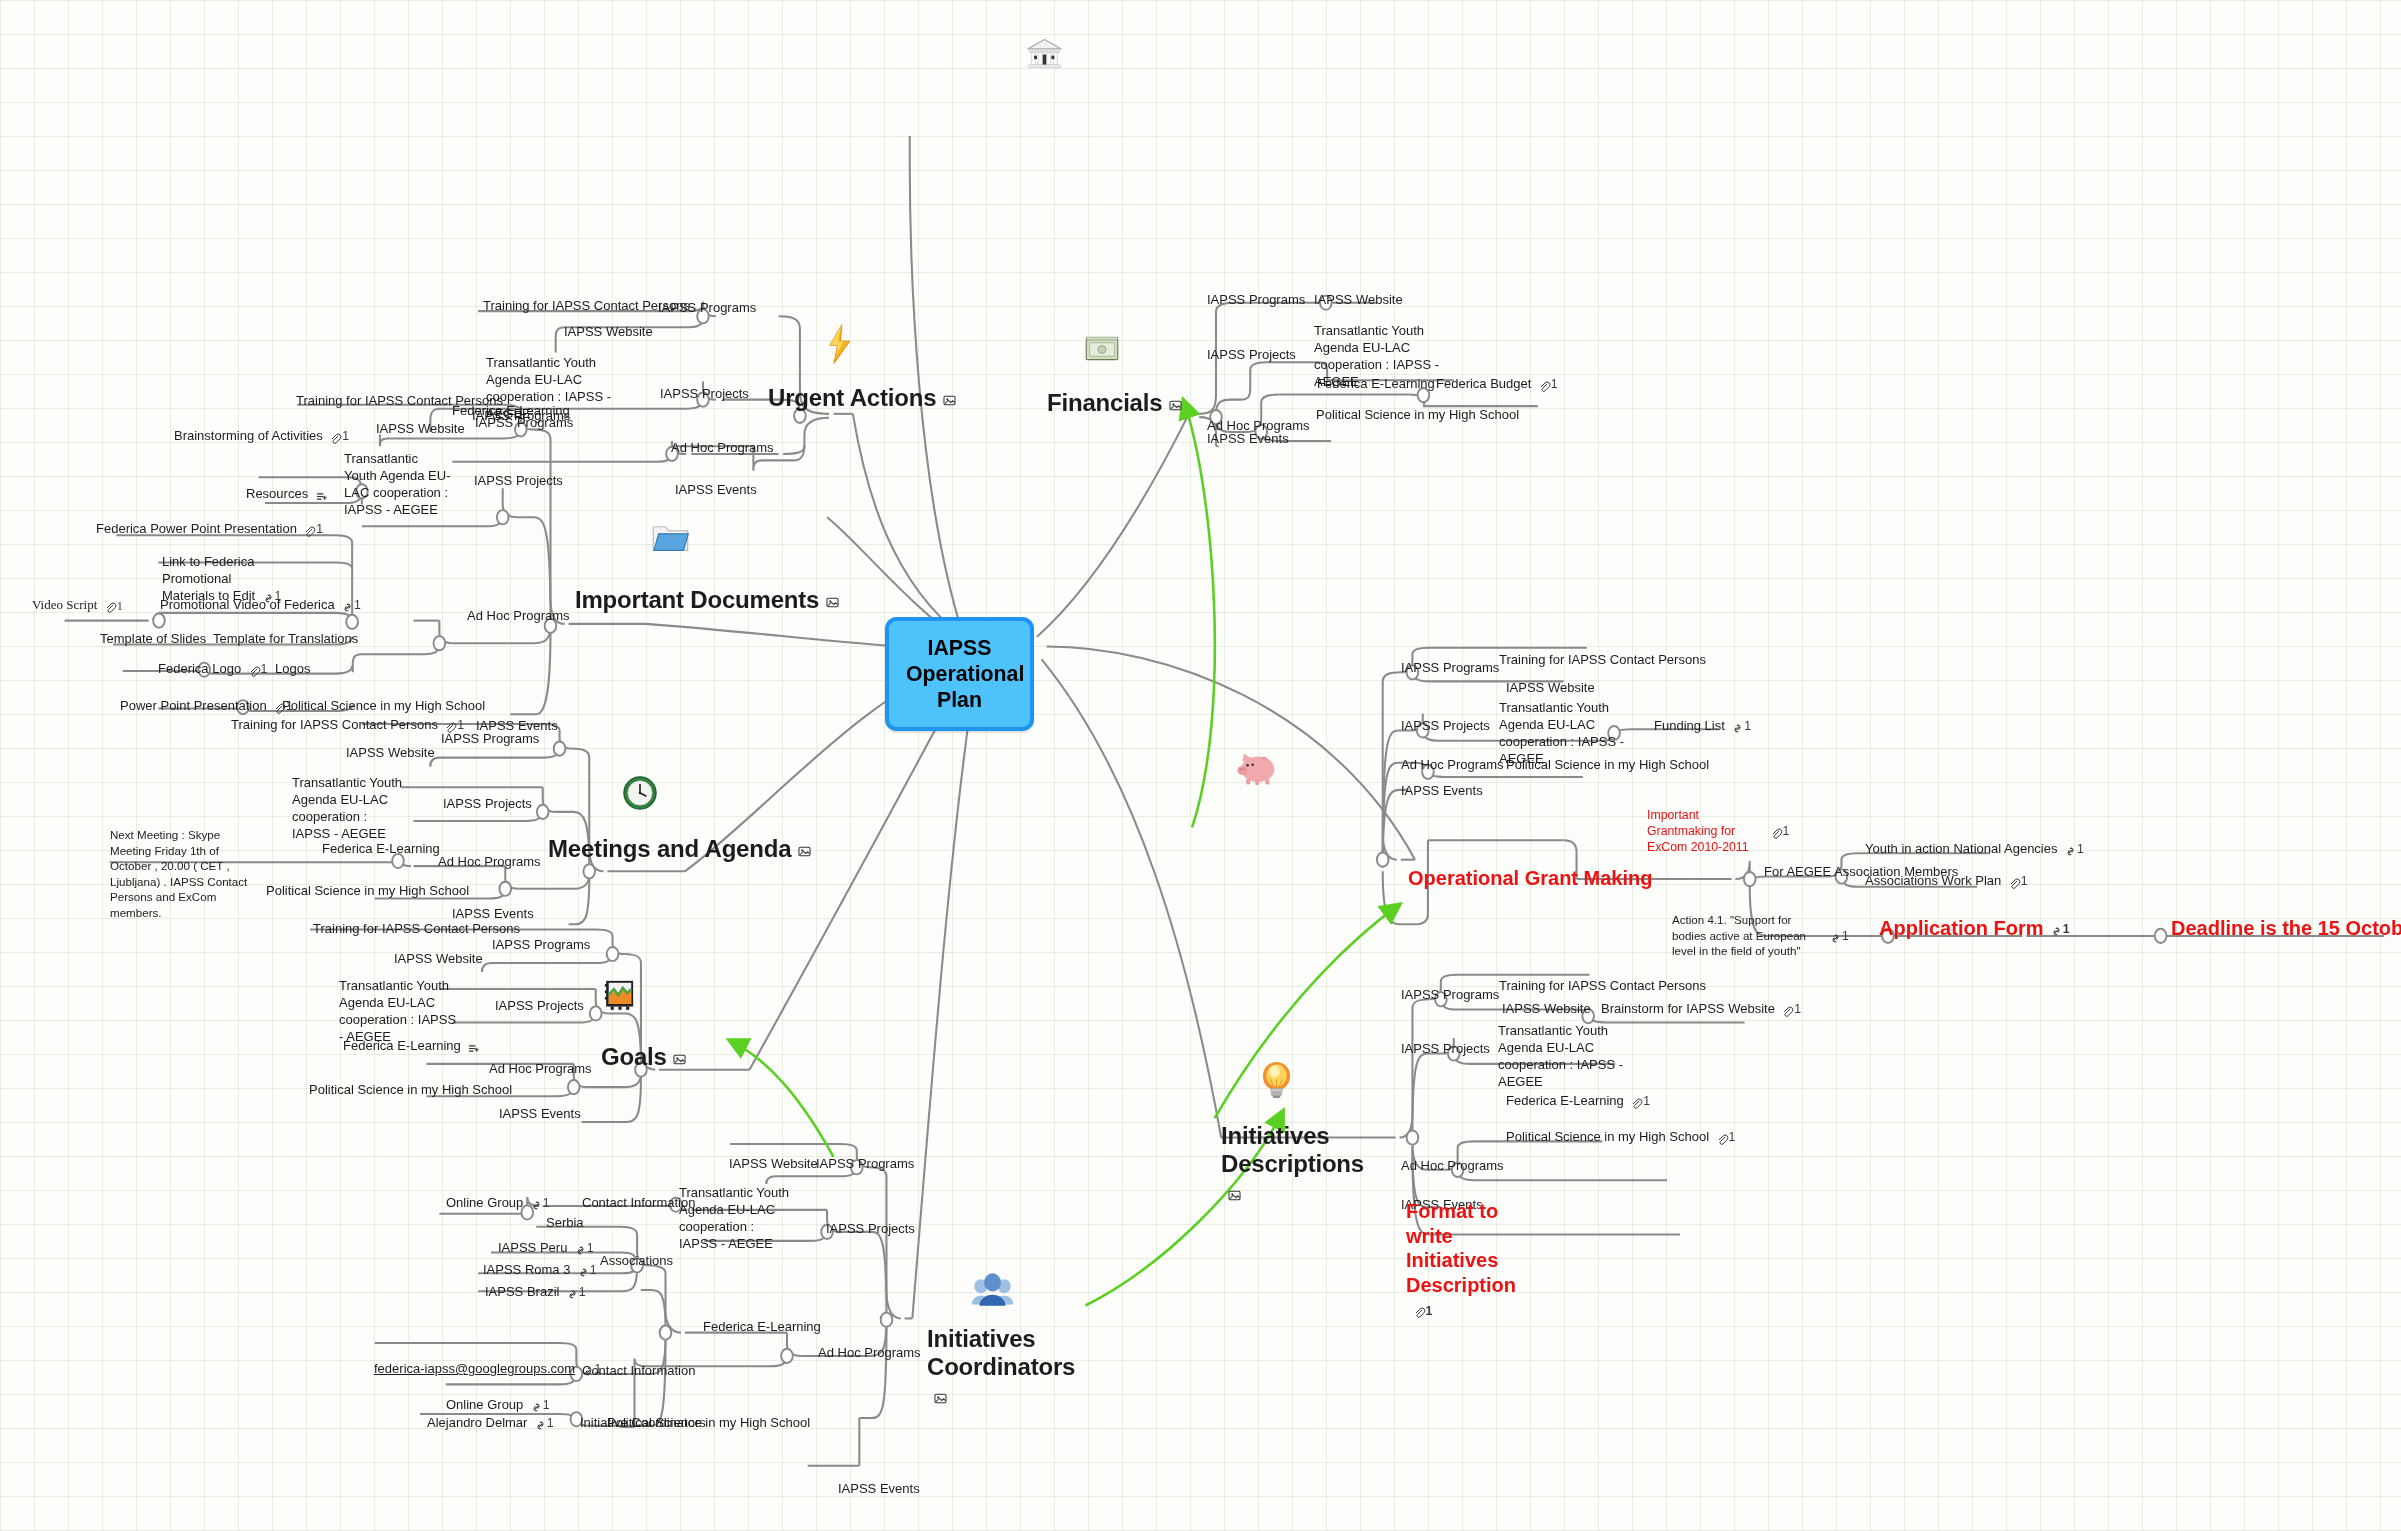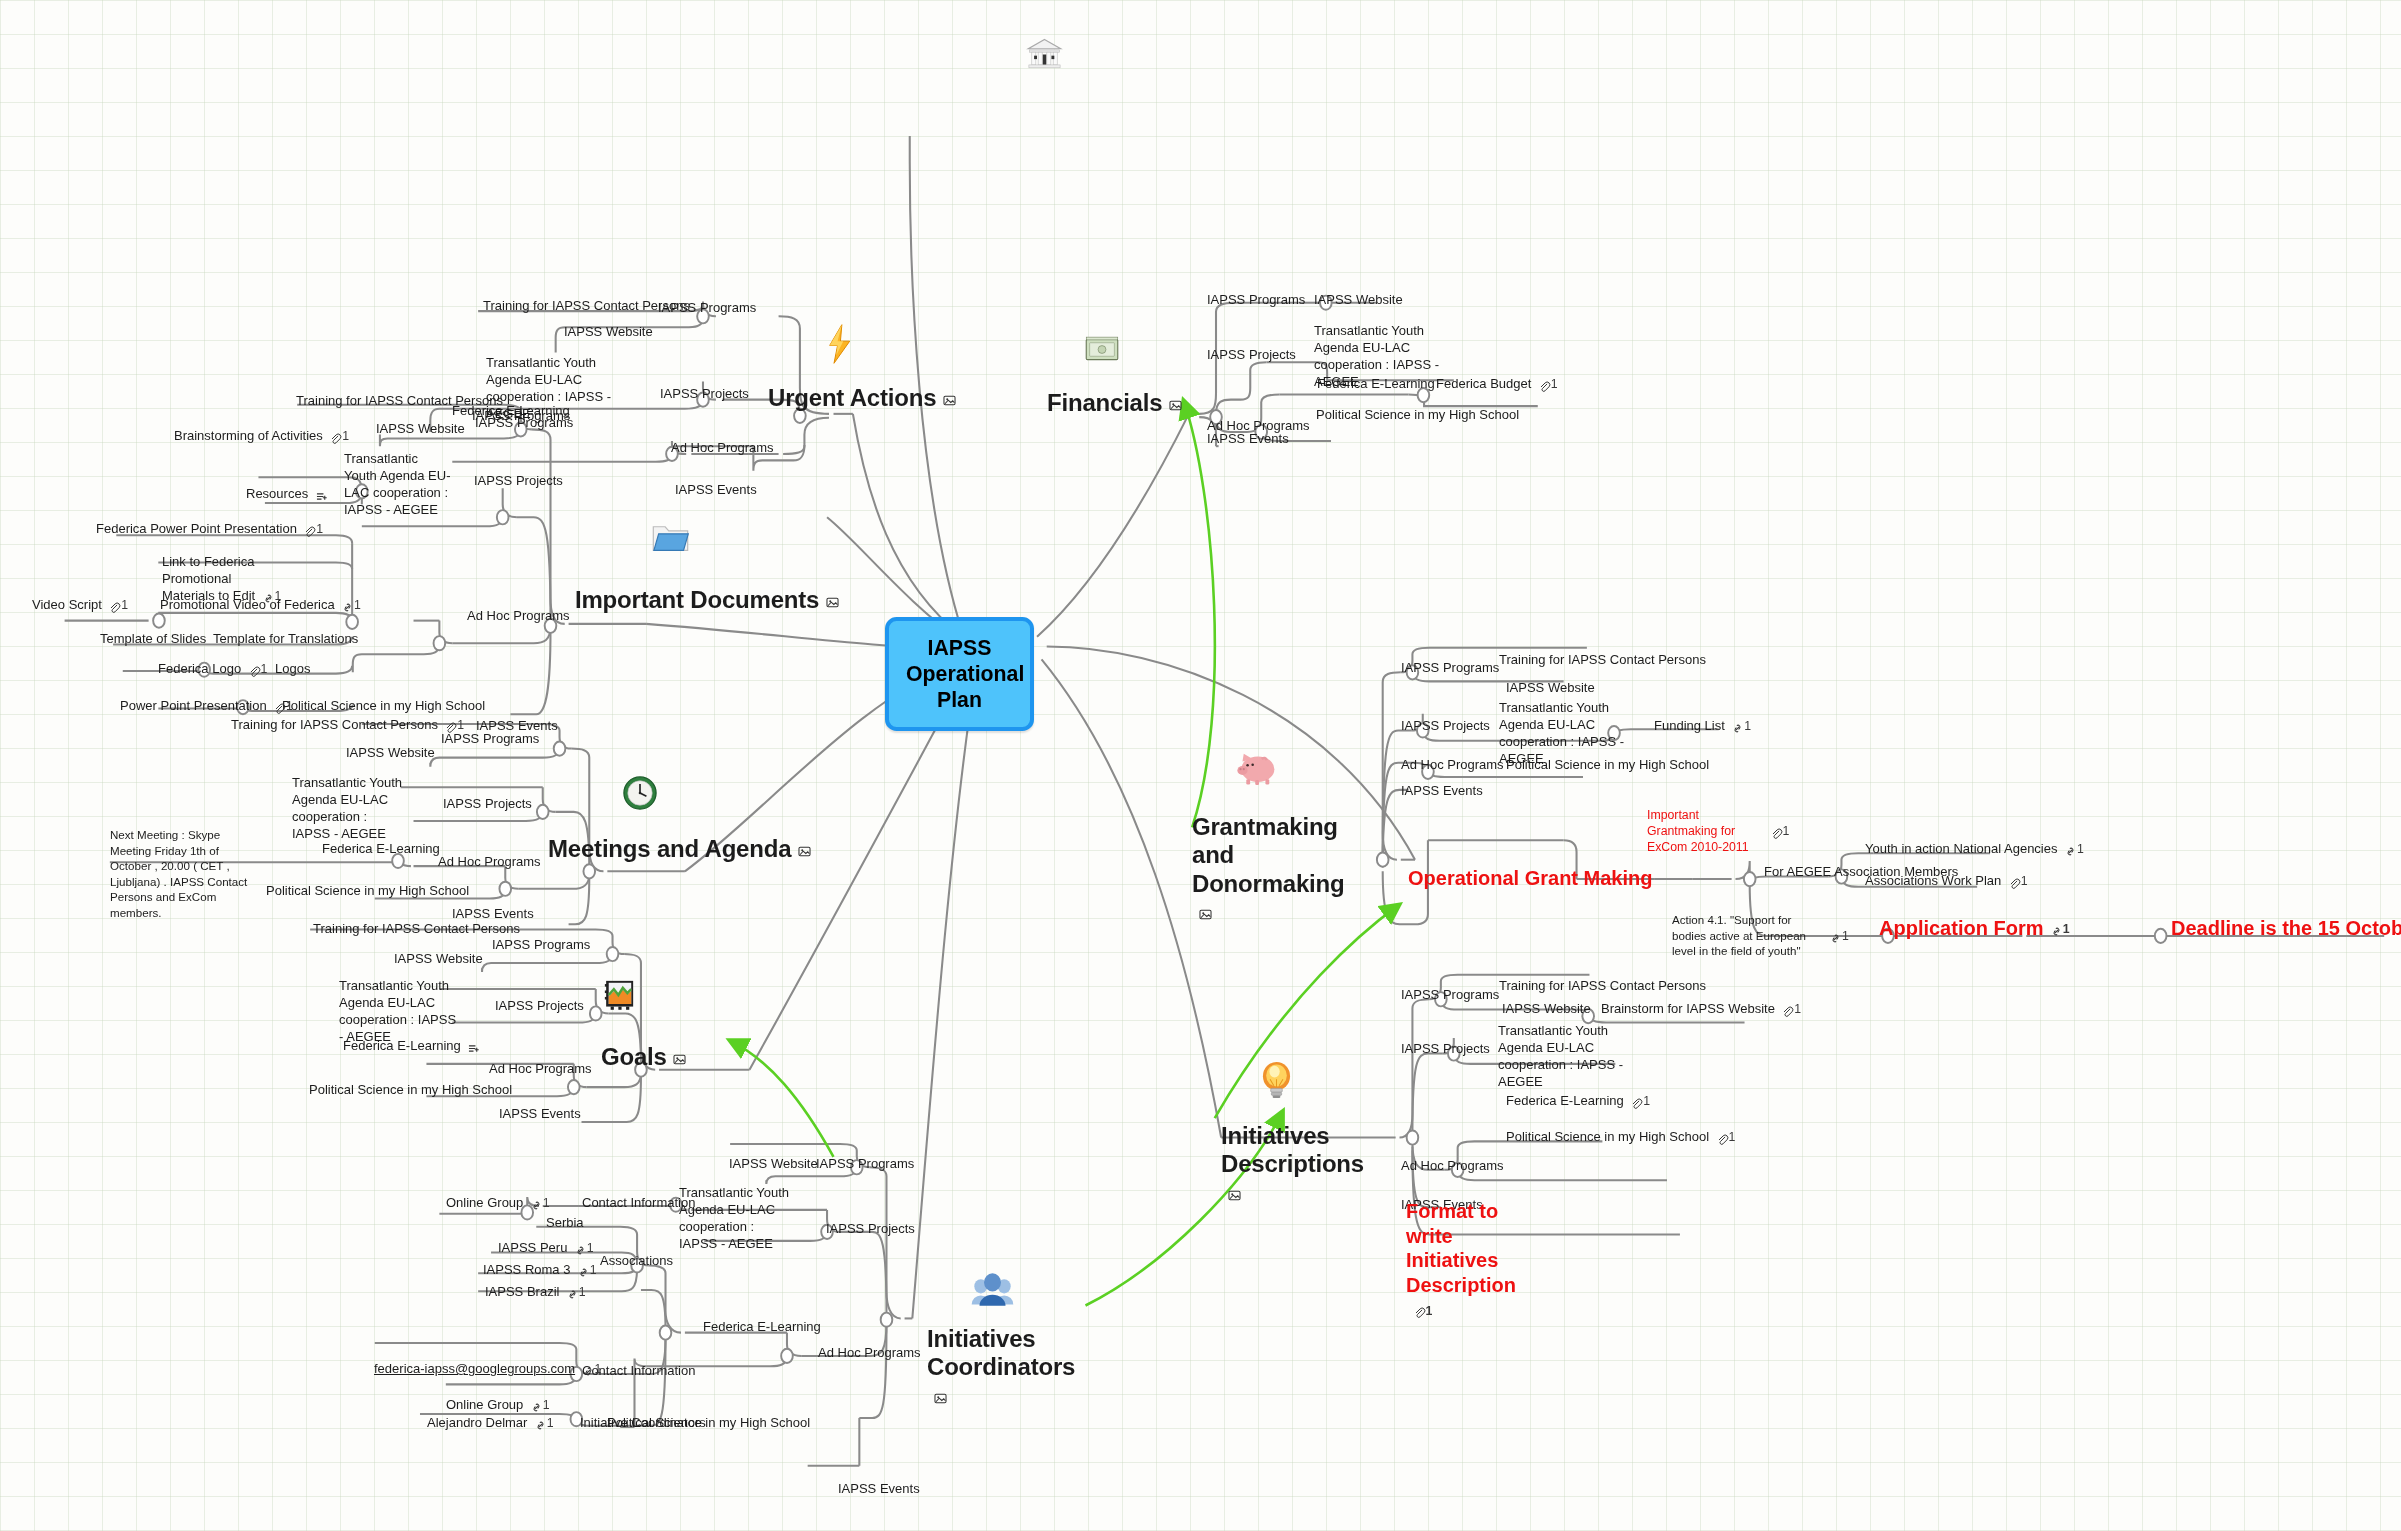--- a/index.html
+++ b/index.html
@@ -445,21 +445,21 @@
             <path d="M11 14.5 a3 3 0 0 1 -4.2 -4.2 l1.6 -1.6" stroke="#333" stroke-width="1.6" fill="none"></path>
           </svg></span><span class="cnt">1</span></span>
   </div>
   <div class="node sub" style="left:160px;top:596px;">
     <span>Promotional Video of Federica</span><span class="meta" style="font-size:11px;"><span class="ic" style="width:11px;height:11px;"><svg viewBox="0 0 20 20">
             <path d="M7.5 12.5 L12.5 7.5" stroke="#333" stroke-width="1.6" fill="none"></path>
             <path d="M9 5.5 a3 3 0 0 1 4.2 4.2 l-1.6 1.6" stroke="#333" stroke-width="1.6" fill="none"></path>
             <path d="M11 14.5 a3 3 0 0 1 -4.2 -4.2 l1.6 -1.6" stroke="#333" stroke-width="1.6" fill="none"></path>
           </svg></span><span class="cnt">1</span></span>
   </div>
-  <div class="node sub" style="left:32px;top:596px;">
+  <div class="node sub" style="left:32px;top:596px;font-family:Liberation Serif, serif;">
     <span>Video Script</span><span class="meta" style="font-size:11px;"><span class="ic" style="width:11px;height:11px;"><svg viewBox="0 0 20 20">
             <path d="M14 6 L7 13 a2.6 2.6 0 0 0 3.7 3.7 L17 10.4 a4.2 4.2 0 0 0 -6 -6 L4.6 10.8" fill="none" stroke="#333" stroke-width="1.5"></path>
           </svg></span><span class="cnt">1</span></span>
   </div>
   <div class="node sub" style="left:213px;top:630px;">Template for Translations</div>
   <div class="node sub" style="left:100px;top:630px;">Template of Slides</div>
   <div class="node sub" style="left:275px;top:660px;">Logos</div>
   <div class="node sub" style="left:158px;top:660px;">
     <span>Federica Logo</span><span class="meta" style="font-size:11px;"><span class="ic" style="width:11px;height:11px;"><svg viewBox="0 0 20 20">
             <path d="M14 6 L7 13 a2.6 2.6 0 0 0 3.7 3.7 L17 10.4 a4.2 4.2 0 0 0 -6 -6 L4.6 10.8" fill="none" stroke="#333" stroke-width="1.5"></path>
@@ -626,27 +626,20 @@
       <circle cx="11" cy="30" r="1.7" fill="#c97f86"></circle>
         <circle cx="16" cy="30" r="1.7" fill="#c97f86"></circle>
       <circle cx="22" cy="24" r="2" fill="#3b2a2a"></circle>
         <circle cx="30" cy="23" r="2" fill="#3b2a2a"></circle>
       <rect x="20" y="46" width="6" height="8" rx="2" fill="#eb9ba1"></rect>
       <rect x="34" y="47" width="6" height="8" rx="2" fill="#eb9ba1"></rect>
       <rect x="50" y="46" width="6" height="8" rx="2" fill="#eb9ba1"></rect>
       <path d="M44 14 q6 -4 8 2" fill="none" stroke="#eb9ba1" stroke-width="4"></path>
     </svg>
   </div>
-  <div class="node topic wrap" style="left:1192px;top:813px;width:165px;">
-    <span class="lbl" style="white-space:normal;">Grantmaking and Donormaking</span><span class="meta" style="vertical-align:bottom;"><span class="ic"><svg viewBox="0 0 20 20">
-            <rect x="1.5" y="3.5" width="17" height="13" rx="2" fill="none" stroke="#333" stroke-width="1.6"></rect>
-            <circle cx="6.5" cy="8" r="1.5" fill="#333"></circle>
-            <path d="M3 15 L8 9.5 L12 13 L15 10.5 L17.5 13.5" fill="none" stroke="#333" stroke-width="1.6"></path>
-          </svg></span></span>
-  </div>
   <div class="node sub" style="left:1401px;top:659px;">IAPSS Programs</div>
   <div class="node sub" style="left:1401px;top:717px;">IAPSS Projects</div>
   <div class="node sub" style="left:1401px;top:756px;">Ad Hoc Programs</div>
   <div class="node sub" style="left:1401px;top:782px;">IAPSS Events</div>
   <div class="node sub" style="left:1499px;top:651px;">Training for IAPSS Contact Persons</div>
   <div class="node sub" style="left:1506px;top:679px;">IAPSS Website</div>
   <div class="node sub wrap" style="left:1499px;top:699px;width:126px;">Transatlantic Youth Agenda EU-LAC cooperation : IAPSS - AEGEE</div>
   <div class="node sub" style="left:1654px;top:717px;">
     <span>Funding List</span><span class="meta" style="font-size:11px;"><span class="ic" style="width:11px;height:11px;"><svg viewBox="0 0 20 20">
             <path d="M7.5 12.5 L12.5 7.5" stroke="#333" stroke-width="1.6" fill="none"></path>

